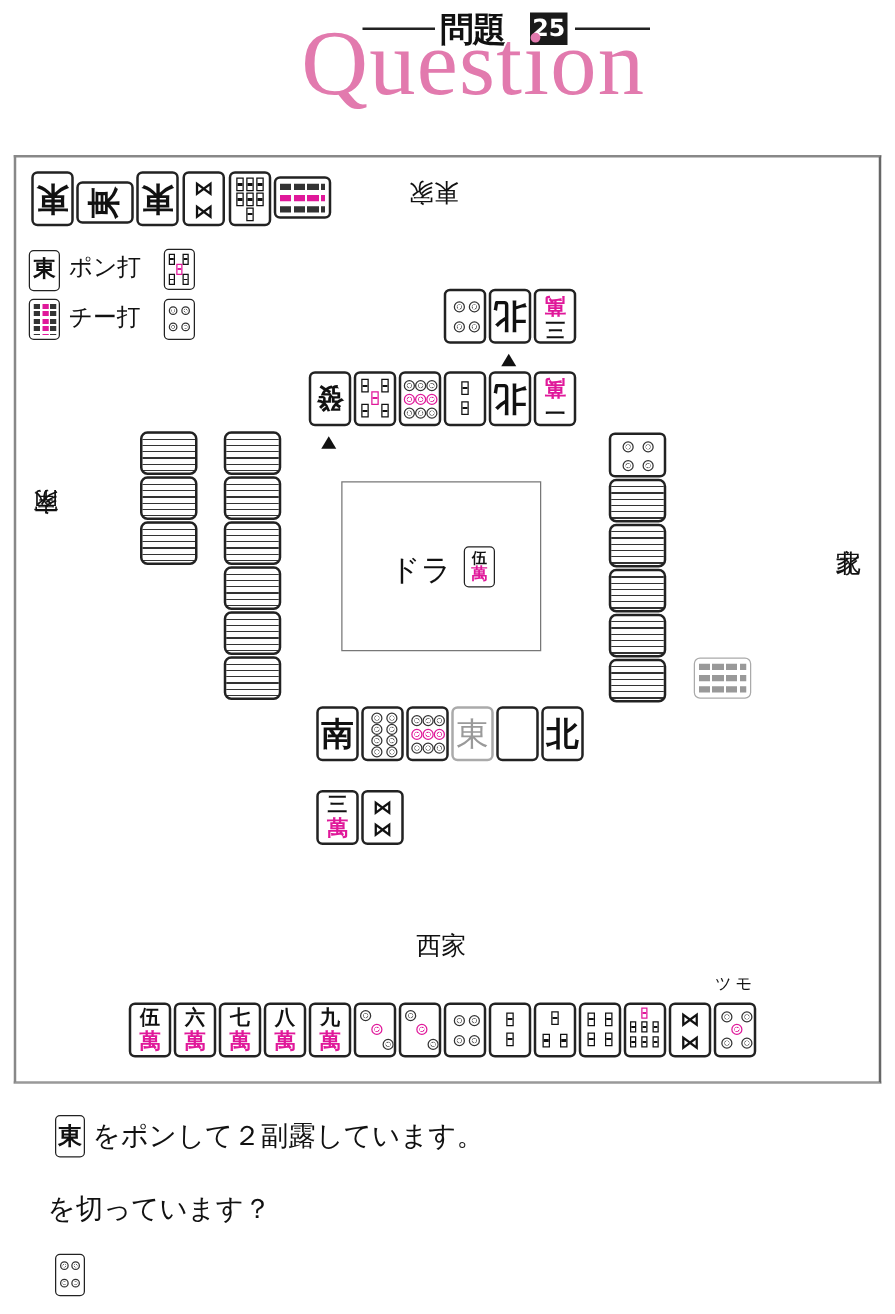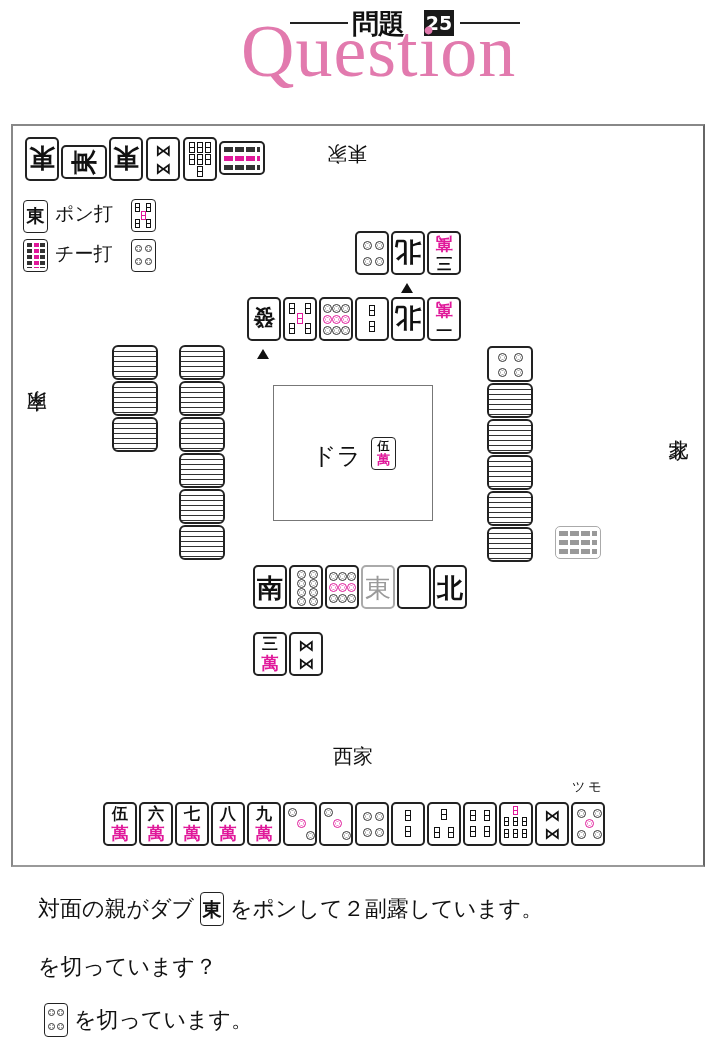--- a/index.html
+++ b/index.html
@@ -325,30 +325,28 @@
   <div class="tile" style="left:571px;top:802px;">
     <div class="pin" style="left:4px;top:5px;"></div>
       <div class="pin" style="left:20px;top:5px;"></div>
     <div class="pin red" style="left:12px;top:15px;"></div>
     <div class="pin" style="left:4px;top:26px;"></div>
       <div class="pin" style="left:20px;top:26px;"></div>
   </div>
 </div>
 
 <div class="q-text" style="top:892px;">
-  <span>対面の親がダブ</span>
   <span class="inl">
     <span class="tile sm" style="position:relative;display:inline-block;width:24px;height:34px;vertical-align:middle;"><span class="glyph honor" style="font-size:19px;top:3px;line-height:26px;">東</span></span>
   </span>
   <span>をポンして２副露しています。</span>
 </div>
 <div class="q-text" style="top:952px;">
   <span>を切っています？</span>
 </div>
 <div class="q-text" style="top:1003px;">
   <span class="inl">
     <span class="tile sm" style="position:relative;display:inline-block;width:24px;height:34px;vertical-align:middle;">
       <span class="pin" style="left:3px;top:5px;width:7px;height:7px;"></span><span class="pin" style="left:12px;top:5px;width:7px;height:7px;"></span>
       <span class="pin" style="left:3px;top:19px;width:7px;height:7px;"></span><span class="pin" style="left:12px;top:19px;width:7px;height:7px;"></span>
     </span>
   </span>
-  <span>を切っています。</span>
 </div>
 
 </body></html>

